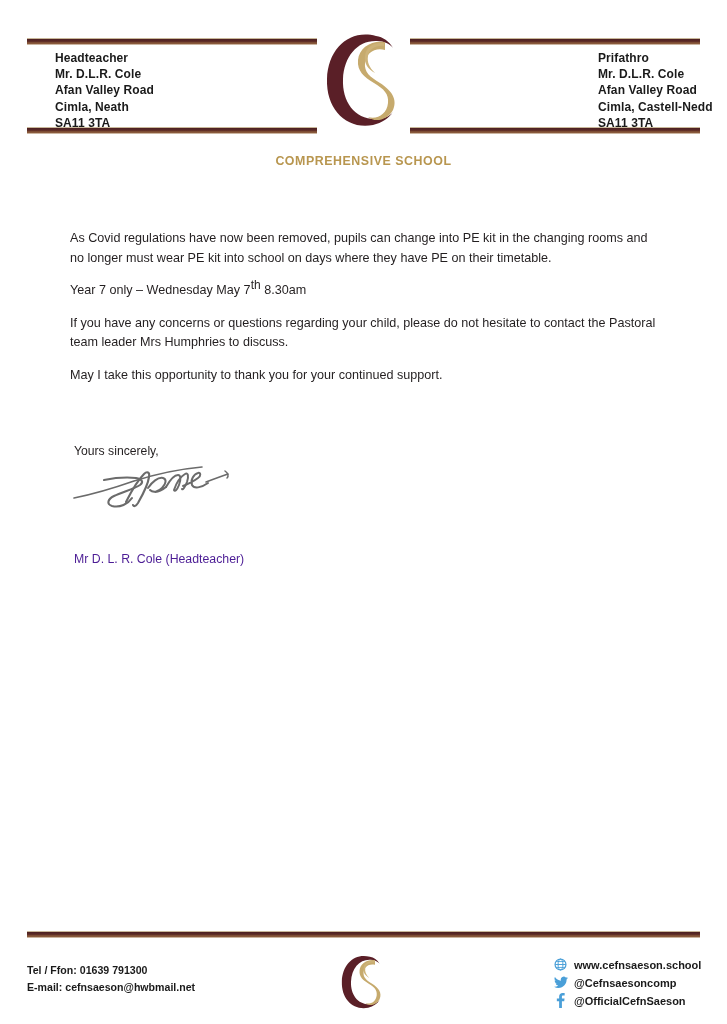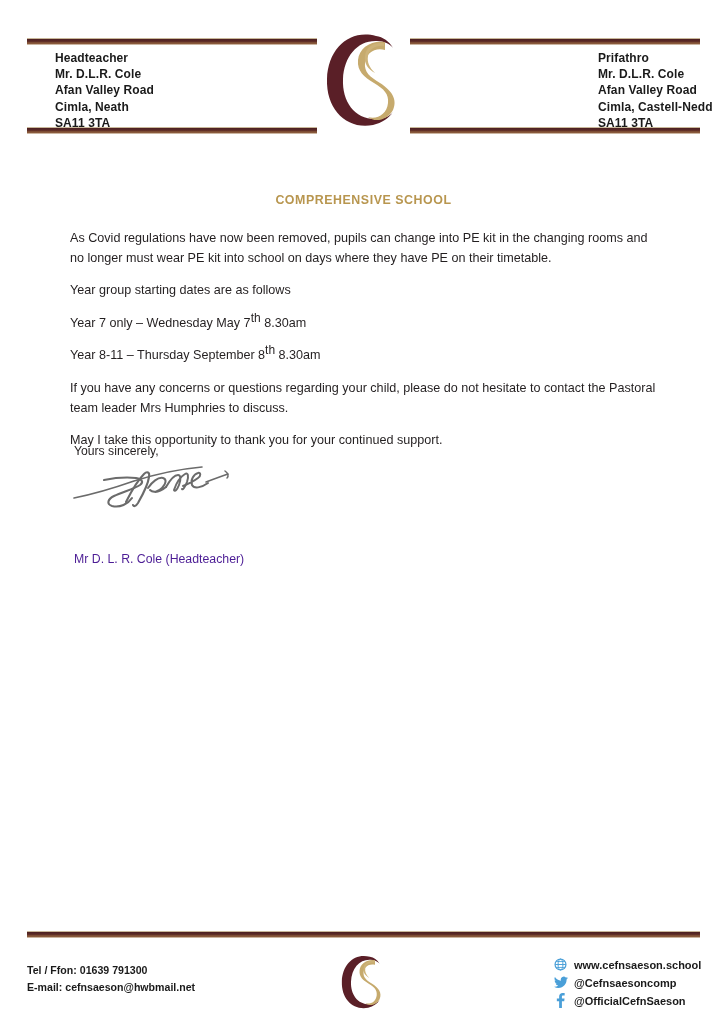--- a/index.html
+++ b/index.html
@@ -74,21 +74,20 @@
   }
   .logo-sub {
     position: absolute;
     left: 0; top: 154px;
     width: 727px;
     text-align: center;
     font-size: 12.4px;
     font-weight: bold;
     letter-spacing: .55px;
     color: #b8964f;
-    margin-top: 39px;
   }
 
   
   .body-block {
     position: absolute;
     left: 70px;
     top: 229px;
     width: 592px;
   }
   .para {
@@ -225,29 +224,25 @@
       </svg>
     </div>
 
     <div class="logo-sub">COMPREHENSIVE SCHOOL</div>
   </div>
 
   <div class="body-block">
 
     <p class="para">As Covid regulations have now been removed, pupils can change into PE kit in the changing rooms and no longer must wear PE kit into school on days where they have PE on their timetable.</p>
 
-    <p class="para">Year group starting dates are as follows</p>
 
     <p class="para">
       <span>Year 7 only – Wednesday May 7</span><sup>th</sup><span> 8.30am</span>
     </p>
 
-    <p class="para">
-      <span>Year 8-11 – Thursday September 8</span><sup>th</sup><span> 8.30am</span>
-    </p>
 
     <p class="para">If you have any concerns or questions regarding your child, please do not hesitate to contact the Pastoral team leader Mrs Humphries to discuss.</p>
 
     <p class="para">May I take this opportunity to thank you for your continued support.</p>
   </div>
 
   <div class="signoff">Yours sincerely,</div>
 
   <div class="signature">
     <svg viewBox="0 0 200 52" xmlns="http://www.w3.org/2000/svg">

